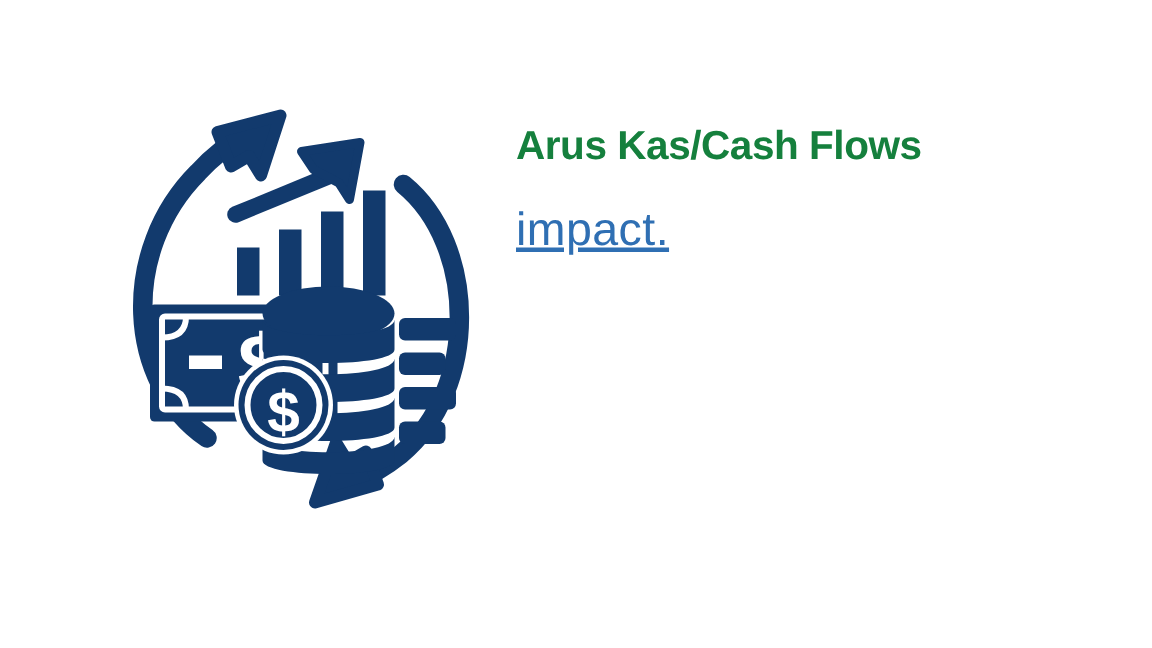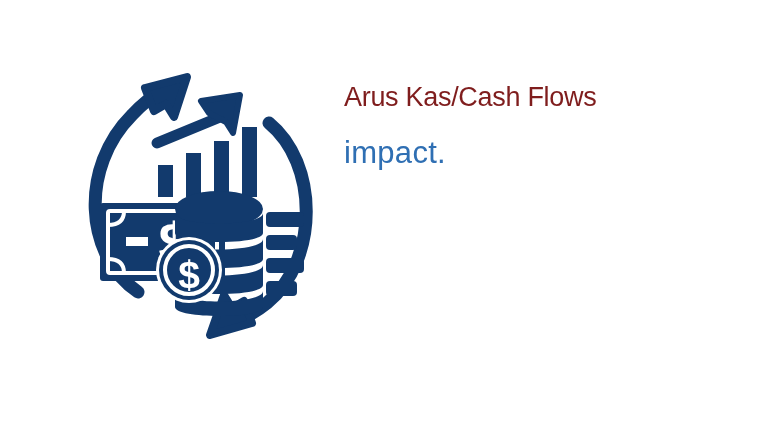--- a/index.html
+++ b/index.html
@@ -30,24 +30,24 @@
     height: 290px;
   }
   #text-col {
     position: absolute;
     left: 344px;
     top: 80px;
     width: 372px;
   }
   #title {
     font-family: "Liberation Sans", sans-serif;
-    font-weight: normal;
+    font-weight: bold;
     font-size: 27px;
     line-height: 34px;
-    color: #7f1d1d;
+    color: #15803d;
     letter-spacing: -0.3px;
     margin: 0 0 12px 0;
     white-space: nowrap;
   }
   #body-text {
     font-family: "Liberation Sans", sans-serif;
     font-weight: normal;
     font-size: 20.5px;
     line-height: 31px;
     color: #1c1c1c;
@@ -55,20 +55,21 @@
     width: 360px;
   }
   #logo {
     margin-top: 22px;
     font-family: "Liberation Sans", sans-serif;
     font-size: 31px;
     font-weight: normal;
     color: #2f6fb3;
     letter-spacing: 0.3px;
     line-height: 34px;
+    text-decoration: underline;
   }
 </style>
 </head>
 <body>
 
 <div id="card">
 
   <div id="icon-wrap">
     <svg viewBox="0 0 270 290" xmlns="http://www.w3.org/2000/svg">
 

